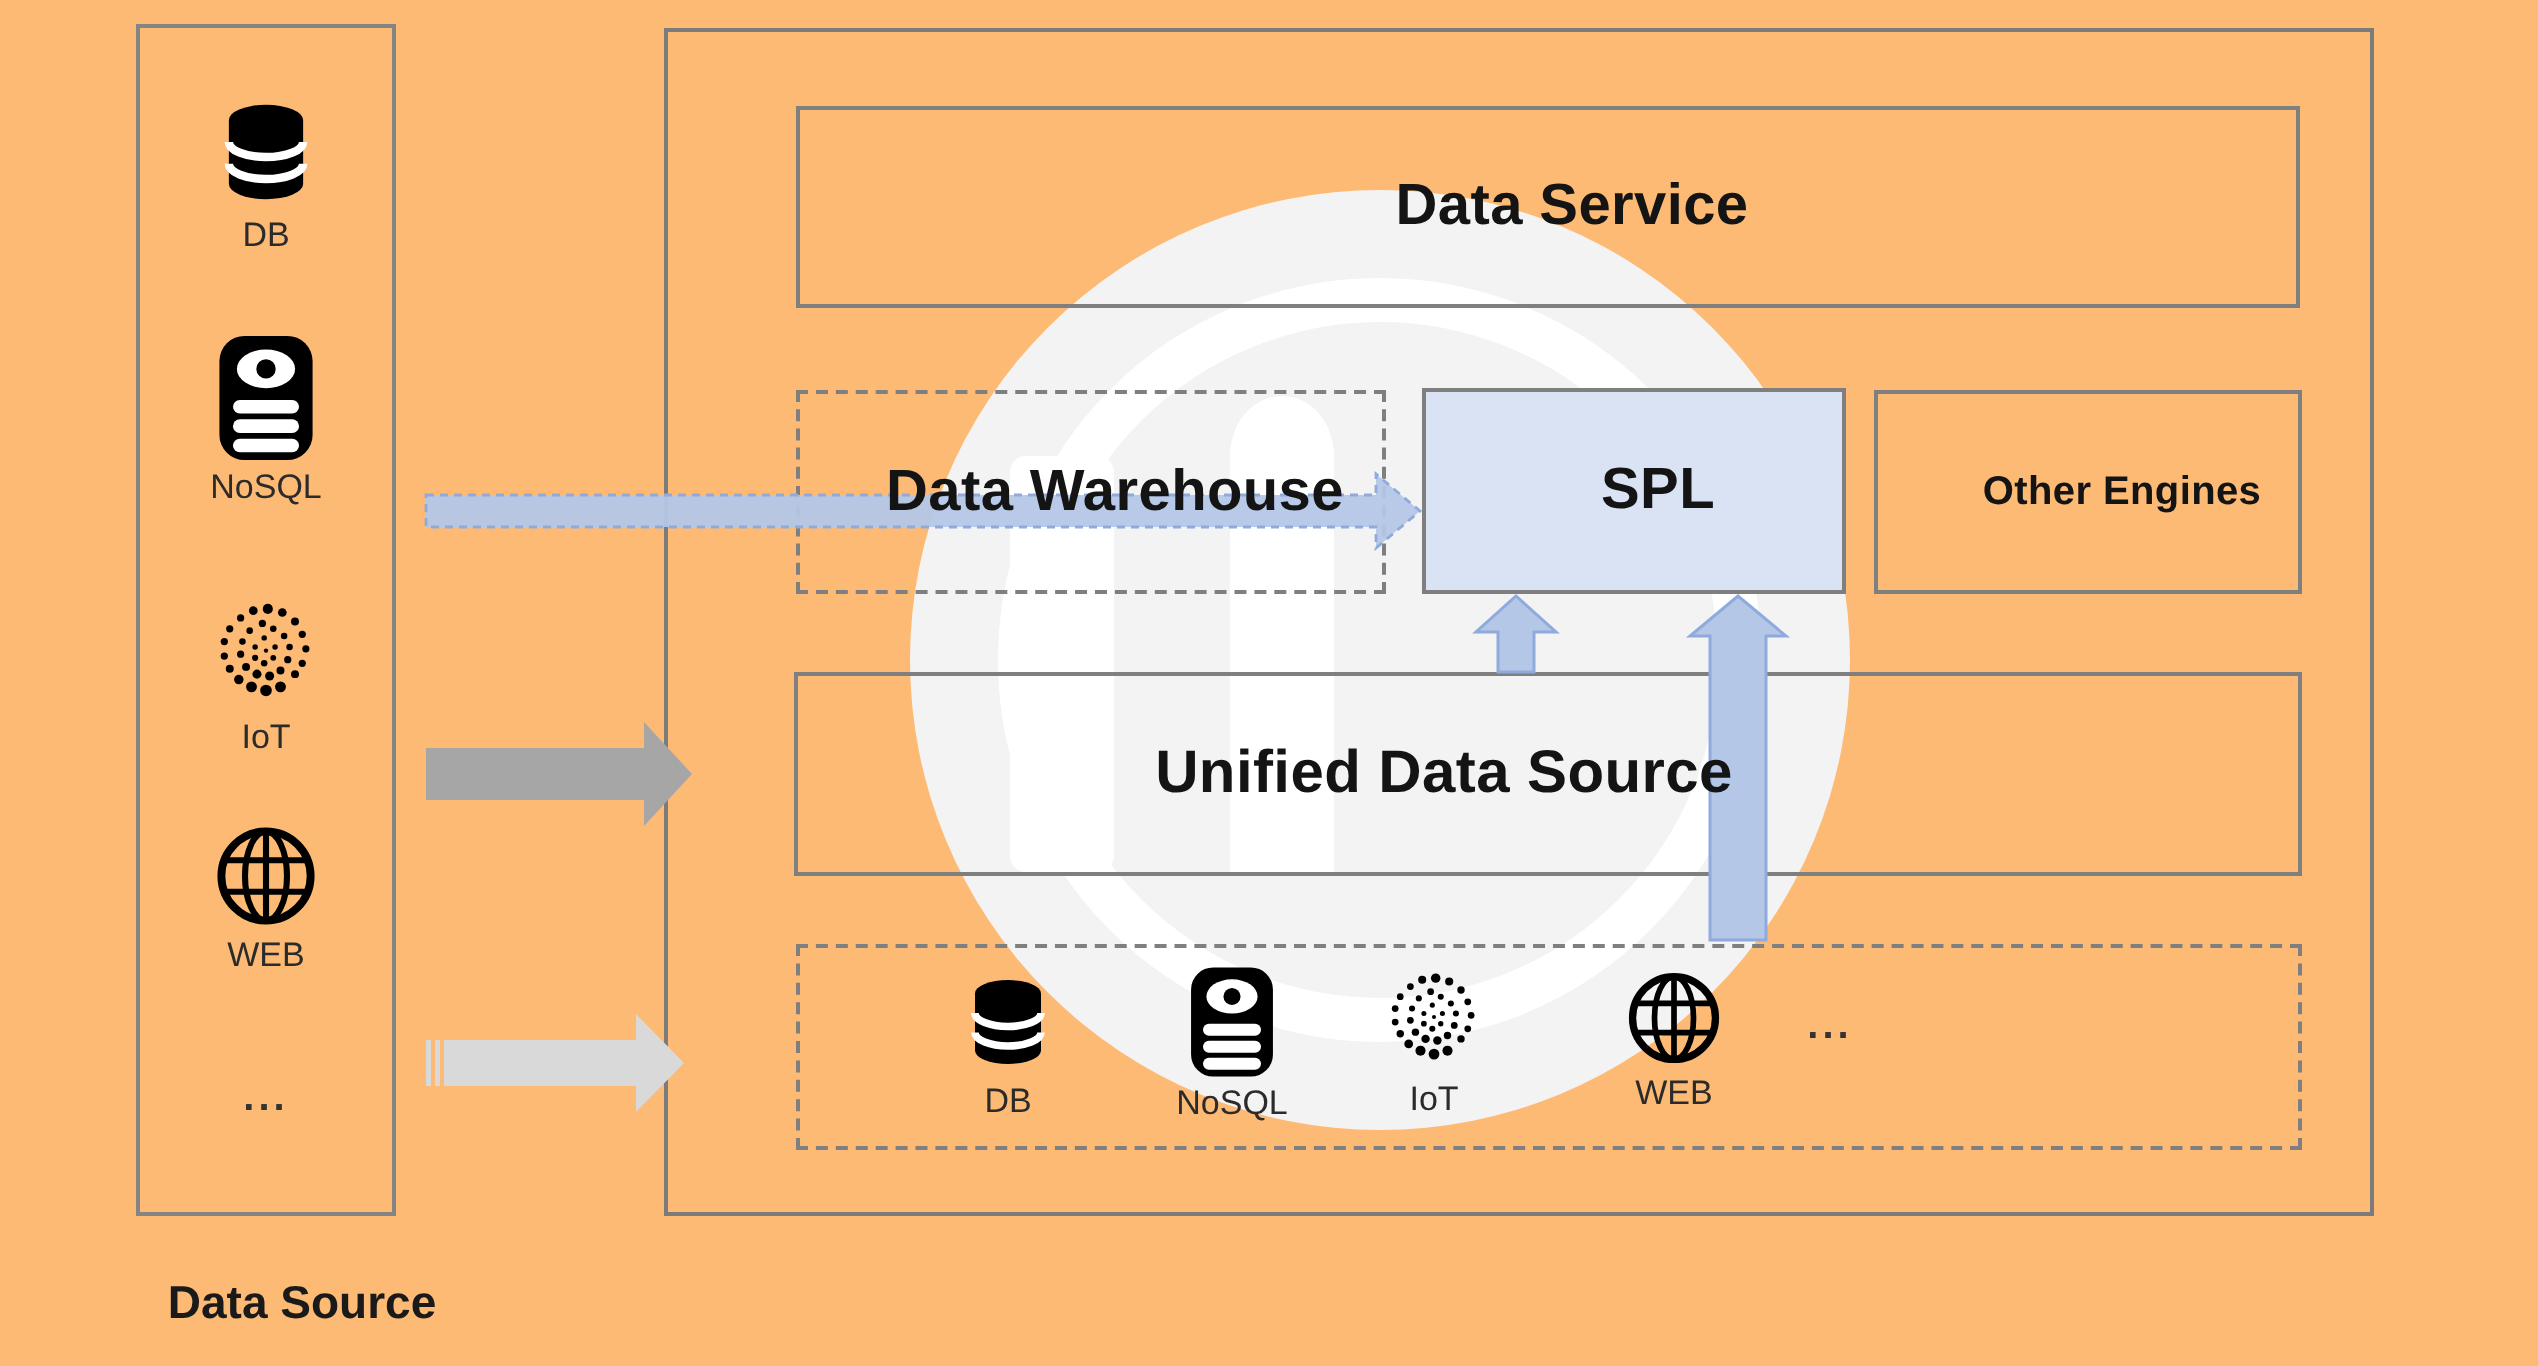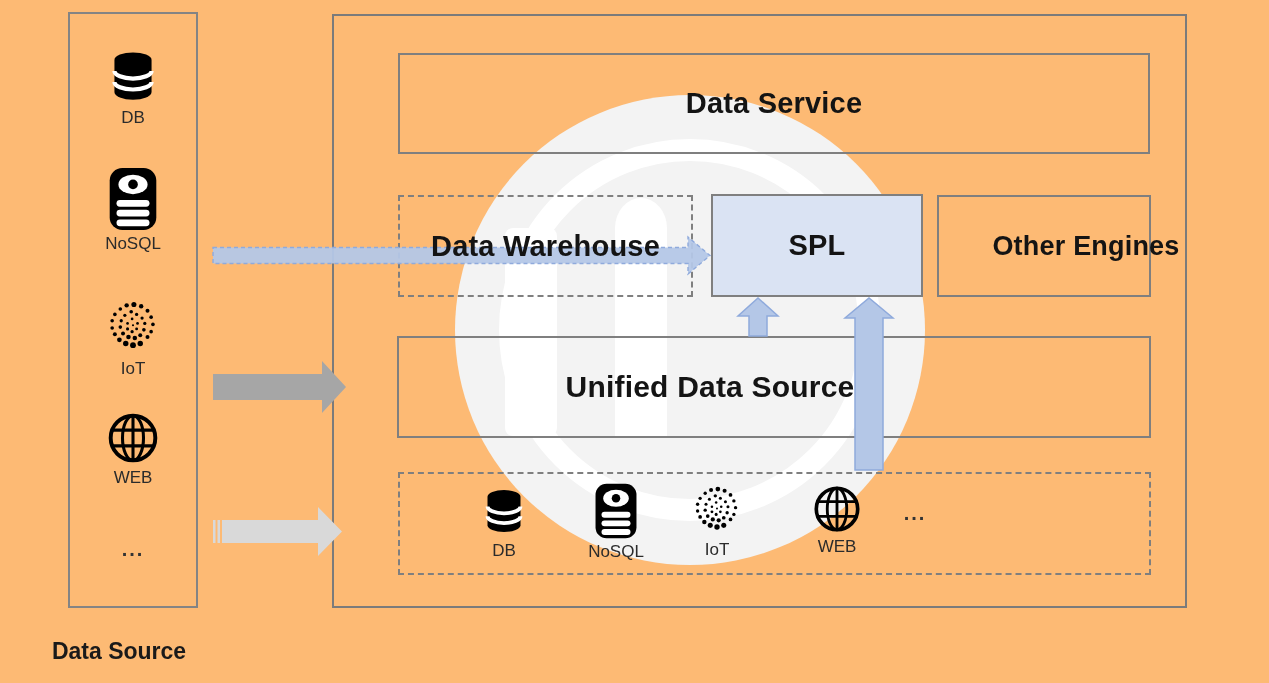--- a/index.html
+++ b/index.html
@@ -5,21 +5,21 @@
   html,body{margin:0;padding:0;background:#fff;}
   #canvas{
     position:relative;width:1269px;height:683px;background:#fdba74;
     font-family:"Liberation Sans","DejaVu Sans",sans-serif;overflow:hidden;
   }
   .box{position:absolute;border:2px solid #7f7f7f;background:transparent;z-index:2;box-sizing:border-box;}
   .dashed{border-style:dashed;}
   #spl-box{background:#dae3f3;}
   .title{
     position:absolute;display:flex;align-items:center;justify-content:center;
-    font-weight:700;color:#141414;z-index:6;white-space:nowrap;letter-spacing:.2px;
+    font-weight:700;color:#141414;z-index:6;white-space:nowrap;letter-spacing:.2px;margin-left:12px;
   }
   .caption{position:absolute;font-weight:700;font-size:23px;color:#1a1a1a;text-align:center;z-index:6;width:220px;}
   .item{position:absolute;text-align:center;z-index:6;}
   .item svg{display:block;margin:0 auto;}
   .item .lbl{font-size:17px;color:#2b2b2b;margin-top:3px;line-height:1.1;}
   .dots{font-size:20px;font-weight:700;color:#333;letter-spacing:2px;z-index:6;position:absolute;text-align:center;}
   #watermark{position:absolute;left:0;top:0;z-index:0;}
   #arrows{position:absolute;left:0;top:0;z-index:5;pointer-events:none;}
 </style>
 </head>
@@ -132,21 +132,21 @@
     <path d="M222,520 H318 V507 L342,531.5 L318,556 V543 H222 Z" fill="#d9d9d9"></path>
 
     <path d="M749,336 V316 H738 L758,298 L778,316 H767 V336 Z" fill="#b4c7e7" stroke="#8faadc" stroke-width="1.5"></path>
 
     <path d="M855,470 V318 H845 L869,298 L893,318 H883 V470 Z" fill="#b4c7e7" stroke="#8faadc" stroke-width="1.5"></path>
   </svg>
 
   <div class="title" style="left:398px;top:53px;width:752px;height:101px;font-size:29px;">Data Service</div>
   <div class="title" style="left:398px;top:195px;width:295px;height:102px;font-size:29px;">Data Warehouse</div>
   <div class="title" style="left:711px;top:194px;width:212px;height:103px;font-size:29px;">SPL</div>
-  <div class="title" style="left:981px;top:195px;width:210px;height:102px;font-size:27px;">Other Engines</div>
+  <div class="title" style="left:944px;top:195px;width:210px;height:102px;font-size:20px;">Other Engines</div>
   <div class="title" style="left:397px;top:336px;width:626px;height:102px;font-size:30px;">Unified Data Source</div>
 
   <div class="item" style="left:454px;top:483px;width:100px;">
     <svg width="48" height="56" viewBox="0 0 64 64">
       <path d="M10,13 a22,9 0 0 1 44,0 V51 a22,9 0 0 1 -44,0 Z" fill="#000"></path>
       <path d="M10,26 a22,9 0 0 0 44,0" fill="none" stroke="#fff" stroke-width="5"></path>
       <path d="M10,39 a22,9 0 0 0 44,0" fill="none" stroke="#fff" stroke-width="5"></path>
     </svg>
     <div class="lbl">DB</div>
   </div>
@@ -211,15 +211,15 @@
       <ellipse cx="32" cy="32" rx="12" ry="25.5" stroke-width="3.5"></ellipse>
       <line x1="7" y1="23" x2="57" y2="23" stroke-width="3.5"></line>
       <line x1="7" y1="41" x2="57" y2="41" stroke-width="3.5"></line>
       <line x1="32" y1="6.5" x2="32" y2="57.5" stroke-width="3.5"></line>
     </svg>
     <div class="lbl">WEB</div>
   </div>
 
   <div class="dots" style="left:880px;top:502px;width:70px;">...</div>
 
-  <div class="caption" style="left:9px;top:638px;">Data Source</div>
+  <div class="caption" style="left:41px;top:638px;">Data Source</div>
 
 </div>
 
 </body></html>

